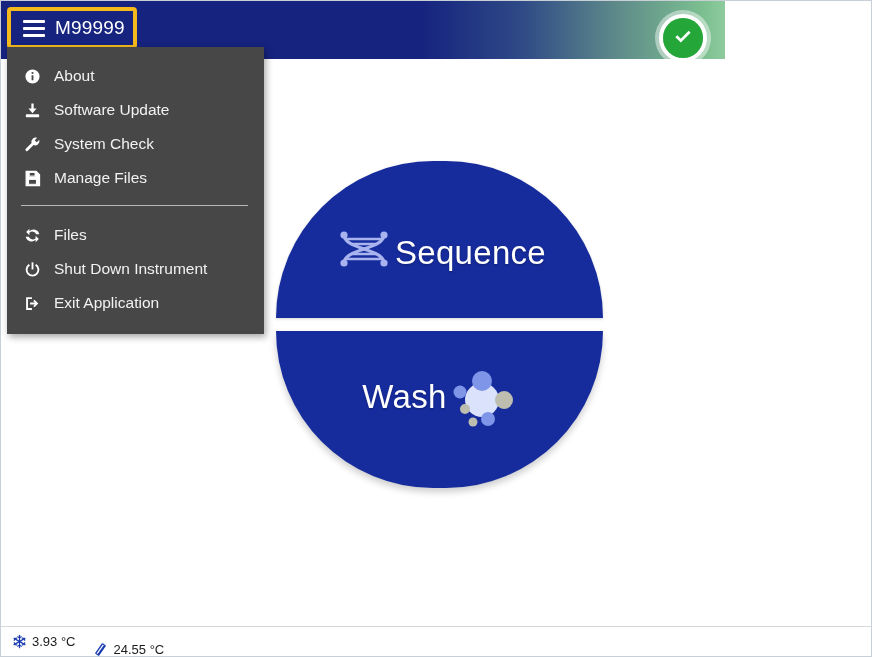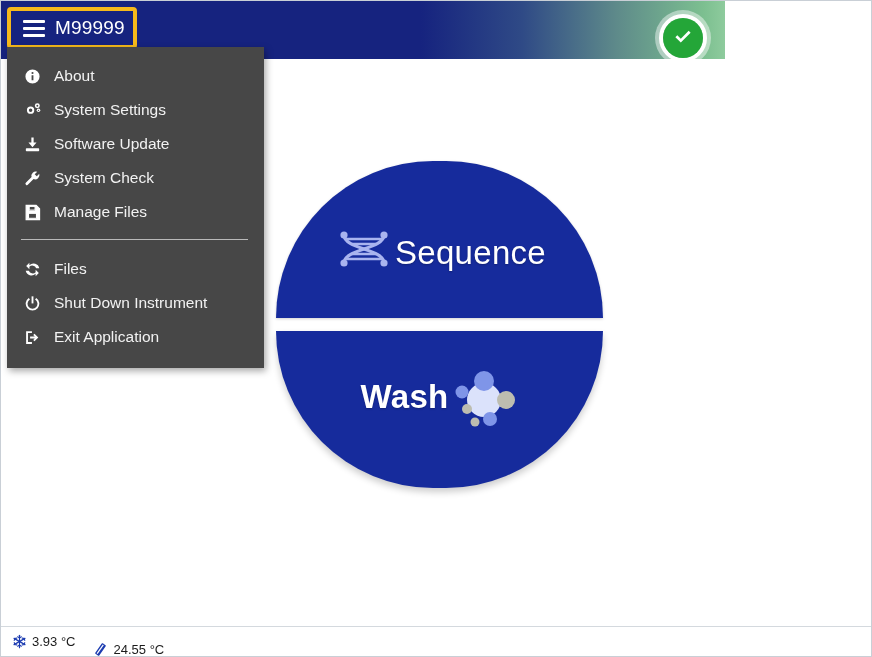--- a/index.html
+++ b/index.html
@@ -146,21 +146,21 @@
     box-shadow: 0 4px 7px rgba(0,0,0,.2);
   }
   .half-label {
     color: #ffffff;
     font-size: 33px;
     font-weight: normal;
     letter-spacing: .3px;
     text-shadow: 0 1px 2px rgba(0,0,0,.25);
   }
   #btn-sequence .half-label { margin-top: 4px; }
-  #btn-wash .half-label { margin-bottom: 6px; font-weight: bold; }
+  #btn-wash .half-label { margin-bottom: 6px; }
   .half-icon { display: block; }
 
   
   #status-bar {
     position: absolute;
     left: 0; bottom: 0;
     width: 872px;
     height: 30px;
     border-top: 1px solid #d4d9de;
     display: flex;
@@ -210,34 +210,20 @@
 
     <div class="menu-item">
       <span class="mi-icon">
         <svg width="17" height="17" viewBox="0 0 24 24">
             <path d="M12 2a10 10 0 1 0 0 20 10 10 0 0 0 0-20zm1.3 15.3h-2.6v-7.1h2.6v7.1zM12 8.6a1.5 1.5 0 1 1 0-3 1.5 1.5 0 0 1 0 3z"></path>
           </svg>
       </span>
       <span>About</span>
     </div>
 
-    <div class="menu-item">
-      <span class="mi-icon">
-        <svg width="19" height="18" viewBox="0 0 26 24">
-          <path d="M10.4 7.3a5 5 0 1 0 0 10 5 5 0 0 0 0-10zm0 7.4a2.4 2.4 0 1 1 0-4.8 2.4 2.4 0 0 1 0 4.8z"></path>
-          <path d="M9.1 2.2h2.6l.4 2.3 2 .8 1.9-1.3 1.9 1.8-1.3 2 .8 2 2.3.4v2.6l-2.3.4-.8 2 1.3 1.9-1.9 1.9-1.9-1.3-2 .8-.4 2.3H9.1l-.4-2.3-2-.8-1.9 1.3-1.9-1.9 1.3-1.9-.8-2-2.3-.4v-2.6l2.3-.4.8-2-1.3-2 1.9-1.8 1.9 1.3 2-.8z" opacity=".0"></path>
-          <path d="M9.6 1.6h1.7l.3 1.8 1.4.6 1.5-1 1.2 1.2-1 1.5.6 1.4 1.8.3v1.7l-1.8.3-.6 1.4 1 1.5-1.2 1.2-1.5-1-1.4.6-.3 1.8H9.6l-.3-1.8-1.4-.6-1.5 1-1.2-1.2 1-1.5-.6-1.4-1.8-.3V9.4l1.8-.3.6-1.4-1-1.5 1.2-1.2 1.5 1 1.4-.6z" fill="none"></path>
-          <circle cx="19.6" cy="6.2" r="3.4"></circle>
-          <circle cx="19.6" cy="6.2" r="1.3" fill="#474747"></circle>
-          <circle cx="21.2" cy="12.4" r="2.4"></circle>
-          <circle cx="21.2" cy="12.4" r=".9" fill="#474747"></circle>
-        </svg>
-      </span>
-      <span>System Settings</span>
-    </div>
 
     <div class="menu-item">
       <span class="mi-icon">
         <svg width="17" height="17" viewBox="0 0 24 24">
           <path d="M10.4 2h3.2v7.2h4.1L12 15.9 6.3 9.2h4.1z"></path>
           <rect x="2.6" y="17.4" width="18.8" height="4.1" rx="1"></rect>
         </svg>
       </span>
       <span>Software Update</span>
     </div>

